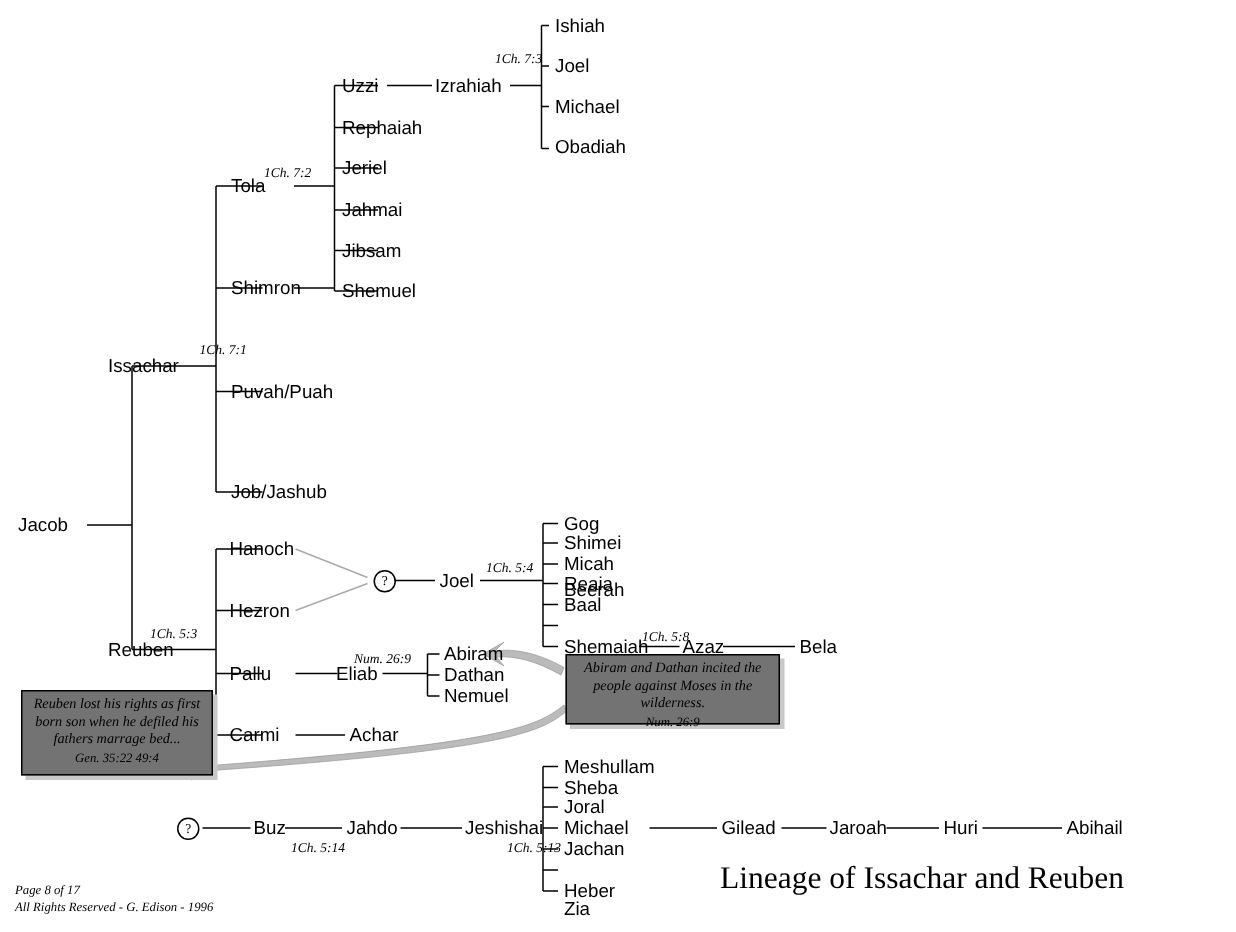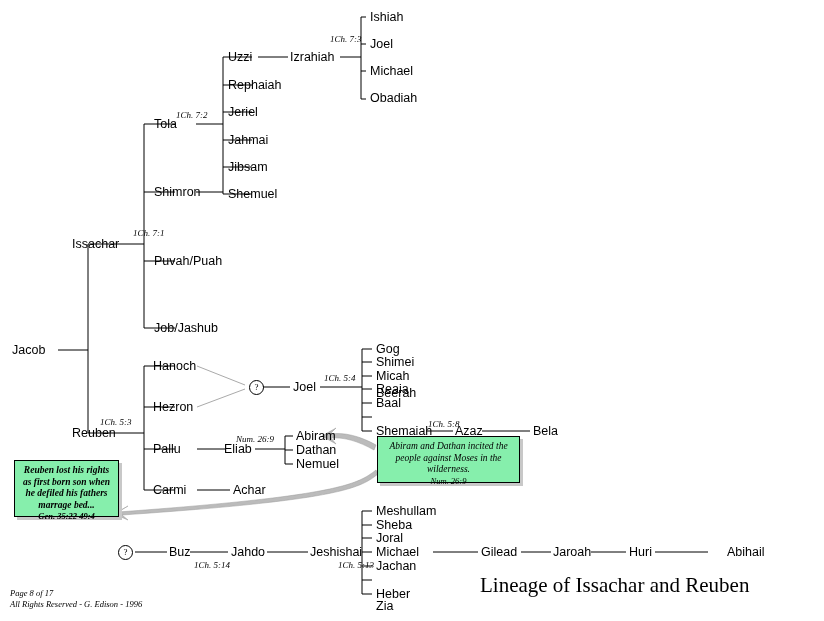--- a/index.html
+++ b/index.html
@@ -35,21 +35,21 @@
     border:1px solid #000;
     border-radius:50%;
     font-size:9px;
     text-align:center;
     line-height:13px;
     font-family:"Liberation Serif", serif;
   }
   .callout{
     position:absolute;
     border:1px solid #000;
-    background:#86efac;
+    background:#737373;
     box-shadow:3px 3px 0 #c8c8c8;
     font-size:9.5px;
     font-style:italic;
     font-family:"Liberation Serif", serif;
     text-align:center;
     line-height:11.5px;
     padding:4px 5px;
     box-sizing:border-box;
   }
   .callout .cite{font-size:8.5px;}
@@ -235,23 +235,23 @@
   <div class="node" style="left:376px;top:519px;">Sheba</div>
   <div class="node" style="left:376px;top:532px;">Joral</div>
   <div class="node" style="left:376px;top:546px;">Michael</div>
   <div class="node" style="left:376px;top:560px;">Jachan</div>
   <div class="node" style="left:376px;top:600px;">Zia</div>
   <div class="node" style="left:376px;top:588px;">Heber</div>
 
   <div class="node" style="left:481px;top:546px;">Gilead</div>
   <div class="node" style="left:553px;top:546px;">Jaroah</div>
   <div class="node" style="left:629px;top:546px;">Huri</div>
-  <div class="node" style="left:711px;top:546px;margin-left:16px;">Abihail</div>
-
-  <div class="callout" style="left:14px;top:460px;width:105px;height:57px;font-weight:bold;">
+  <div class="node" style="left:711px;top:546px;">Abihail</div>
+
+  <div class="callout" style="left:14px;top:460px;width:128px;height:57px;">
     <span>Reuben lost his rights as first born son when he defiled his fathers marrage bed...</span>
     <div class="cite">Gen. 35:22  49:4</div>
   </div>
 
   <div class="callout" style="left:377px;top:436px;width:143px;height:47px;">
     <span>Abiram and Dathan incited the people against Moses in the wilderness.</span>
     <div class="cite">Num. 26:9</div>
   </div>
 
   <div class="title" style="left:480px;top:573px;">Lineage of Issachar and Reuben</div>

